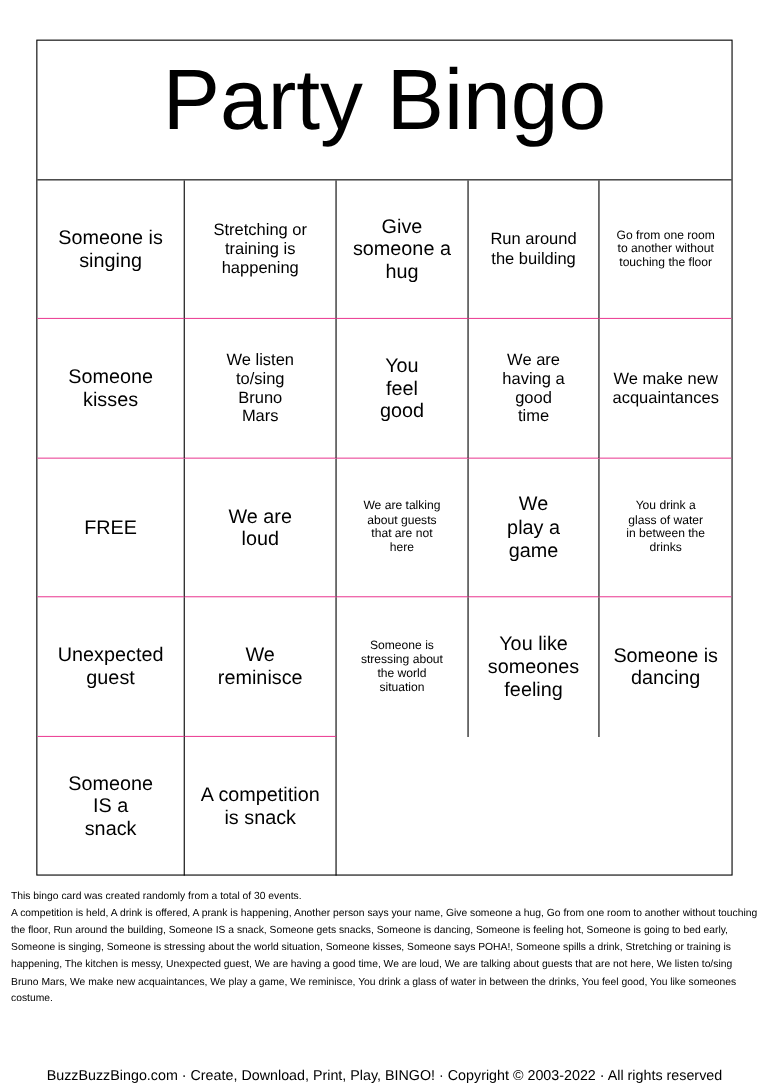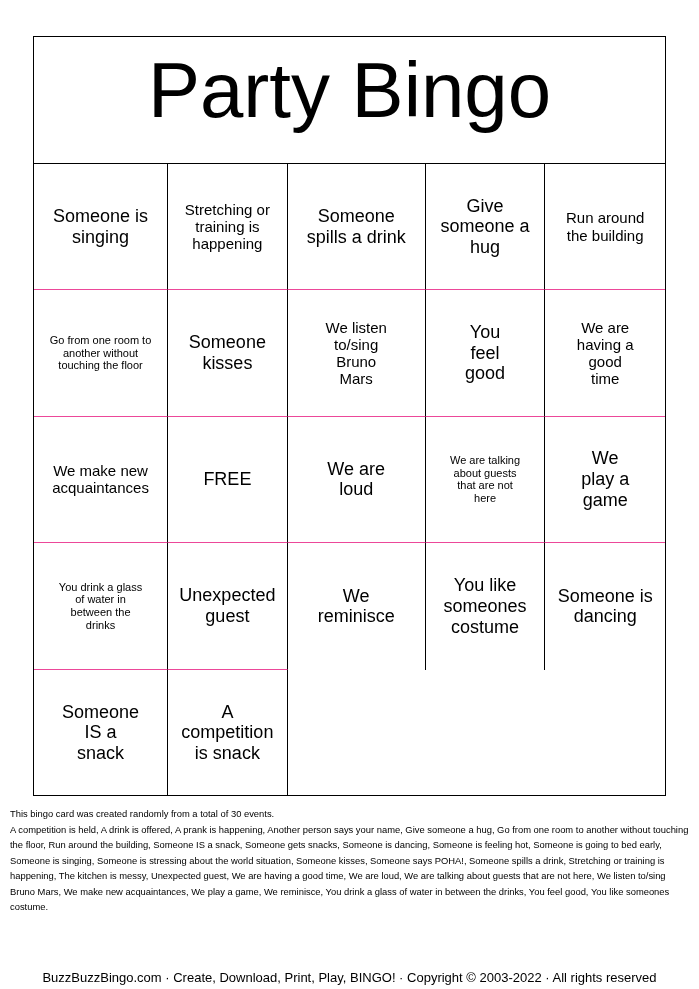--- a/index.html
+++ b/index.html
@@ -18,41 +18,41 @@
   .footer { position:absolute; left:0; top:970px; width:699px; text-align:center; font-size:13px; }
 </style>
 </head>
 <body>
 
 <div class="card">
   <div class="title">Party Bingo</div>
   <div class="grid">
     <div class="cell s-lg">Someone is singing</div>
     <div class="cell s-md">Stretching or training is happening</div>
-    <div class="cell s-lg">Someone spills a drink</div>
     <div class="cell s-lg">Give someone a hug</div>
     <div class="cell s-md">Run around the building</div>
 
     <div class="cell s-xs">Go from one room to another without touching the floor</div>
     <div class="cell s-lg">Someone kisses</div>
     <div class="cell s-md" style="padding:0 34px">We listen to/sing Bruno Mars</div>
     <div class="cell s-lg" style="padding:0 34px">You feel good</div>
 
     <div class="cell s-md" style="padding:0 28px">We are having a good time</div>
     <div class="cell s-md">We make new acquaintances</div>
     <div class="cell s-lg">FREE</div>
     <div class="cell s-lg" style="padding:0 34px">We are loud</div>
     <div class="cell s-sm" style="font-size:11px;padding:0 20px">We are talking about guests that are not here</div>
 
     <div class="cell s-lg" style="padding:0 28px">We play a game</div>
     <div class="cell s-sm" style="font-size:11px;padding:0 24px">You drink a glass of water in between the drinks</div>
     <div class="cell s-lg">Unexpected guest</div>
     <div class="cell s-lg" style="padding:0 30px">We reminisce</div>
+    <div class="cell s-sm" style="font-size:11px;padding:0 20px">Someone is stressing about the world situation</div>
 
-    <div class="cell s-lg">You like someones costume</div>
+    <div class="cell s-lg">You like someones feeling</div>
     <div class="cell s-lg">Someone is dancing</div>
     <div class="cell s-lg" style="padding:0 28px">Someone IS a snack</div>
     <div class="cell s-lg">A competition is snack</div>
   </div>
 </div>
 
 <div class="info">
   <div>This bingo card was created randomly from a total of 30 events.</div>
   <div>A competition is held, A drink is offered, A prank is happening, Another person says your name, Give someone a hug, Go from one room to another without touching the floor, Run around the building, Someone IS a snack, Someone gets snacks, Someone is dancing, Someone is feeling hot, Someone is going to bed early, Someone is singing, Someone is stressing about the world situation, Someone kisses, Someone says POHA!, Someone spills a drink, Stretching or training is happening, The kitchen is messy, Unexpected guest, We are having a good time, We are loud, We are talking about guests that are not here, We listen to/sing Bruno Mars, We make new acquaintances, We play a game, We reminisce, You drink a glass of water in between the drinks, You feel good, You like someones costume.</div>
 </div>

